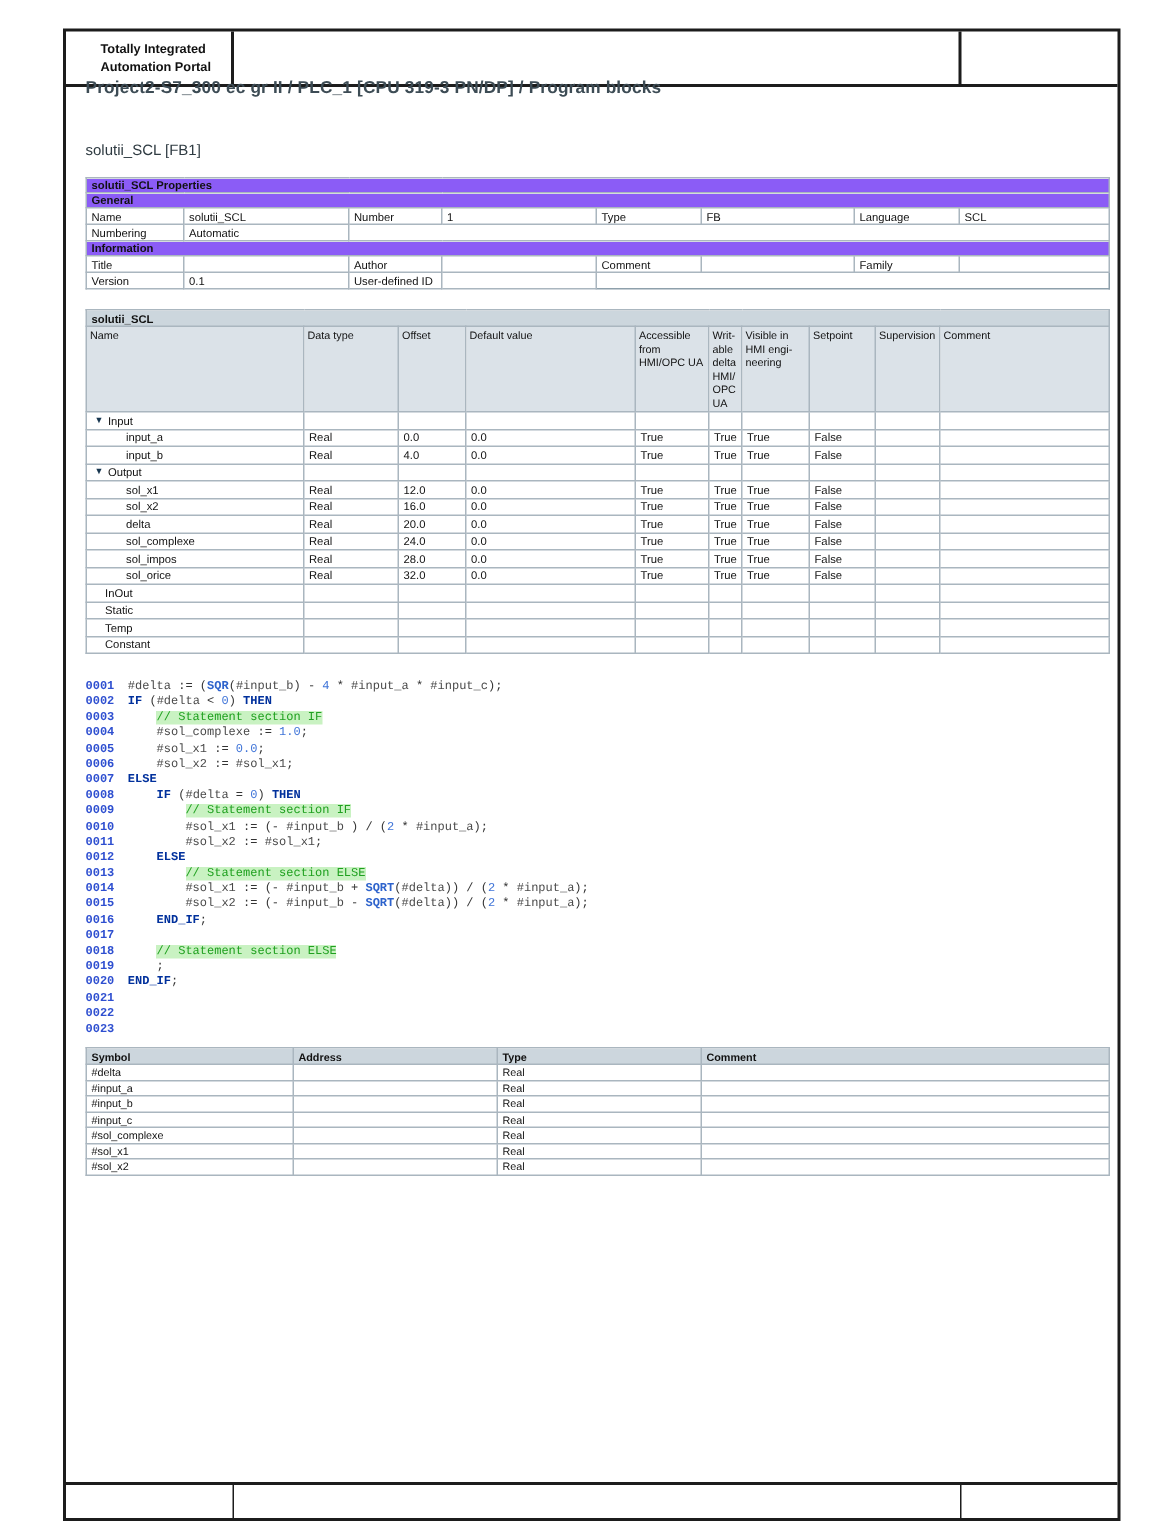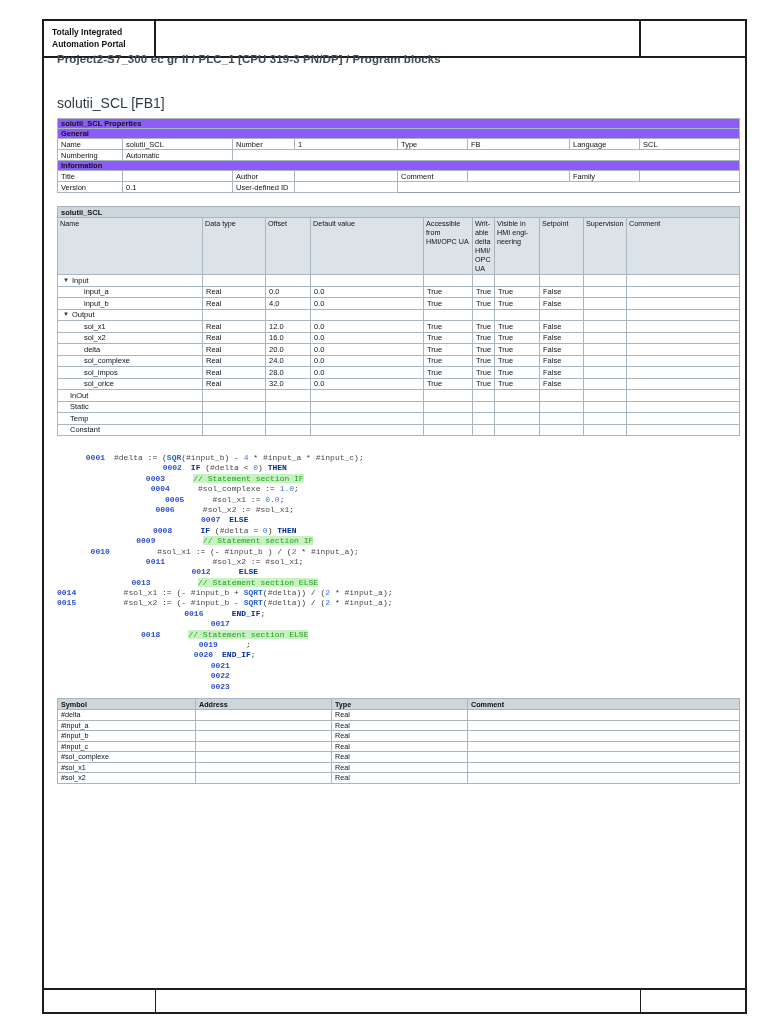--- a/index.html
+++ b/index.html
@@ -3,30 +3,30 @@
 <meta charset="utf-8">
 <style>
   html,body{margin:0;padding:0;background:#fff;}
   .page{position:relative;width:768px;height:1024px;background:#ffffff;overflow:hidden;
         font-family:"Liberation Sans",sans-serif;color:#111;}
   .frame{position:absolute;left:42px;top:19px;width:701px;height:991px;border:2px solid #1c1c1c;background:#fff;}
 
   
   .hdr{position:absolute;left:0;top:0;width:100%;height:37px;border-bottom:2px solid #1c1c1c;display:flex;box-sizing:border-box;}
   .hdr .c1{width:112px;border-right:2px solid #1c1c1c;display:flex;flex-direction:column;justify-content:center;
-           padding-left:8px;font-weight:bold;font-size:8.5px;line-height:1.3;box-sizing:border-box;}
+           padding-left:23px;font-weight:bold;font-size:8.5px;line-height:1.3;box-sizing:border-box;}
   .hdr .c2{flex:1;border-right:2px solid #1c1c1c;}
   .hdr .c3{width:104px;}
   .ftr{position:absolute;left:0;bottom:0;width:100%;height:24px;border-top:2px solid #1c1c1c;display:flex;box-sizing:border-box;}
   .ftr .c1{width:112px;border-right:1.5px solid #1c1c1c;box-sizing:border-box;}
   .ftr .c2{flex:1;border-right:1.5px solid #1c1c1c;}
   .ftr .c3{width:104px;}
 
   .title{position:absolute;left:13px;top:32px;font-size:11.5px;font-weight:bold;color:#3d4c55;letter-spacing:.1px;}
-  .subtitle{position:absolute;left:13px;top:74px;font-size:14px;color:#2f3b42;}
+  .subtitle{position:absolute;left:13px;top:74px;font-size:10px;color:#2f3b42;}
 
   table{border-collapse:collapse;table-layout:fixed;}
   td,th{overflow:hidden;white-space:nowrap;}
 
   
   .props{position:absolute;left:13px;top:97px;width:682px;font-size:7.5px;border:1px solid #8ea0ab;}
   .props td{border:1px solid #aab6bf;height:10px;padding:0 3px;background:#fff;}
   .props tr.bar td{background:#8b5cf6;font-weight:bold;height:9px;}
   .props td.rest{border-top:none;border-right:none;border-bottom:none;background:#fff;}
 
@@ -38,21 +38,21 @@
                  vertical-align:top;height:52px;padding:1px 2px;white-space:normal;line-height:1.25;}
   .vt td{height:10.5px;background:#fff;}
   .vt td.n-section{padding-left:5px;}
   .vt td.n-group{padding-left:12px;}
   .vt td.n-var{padding-left:26px;}
   .tri{font-size:6px;color:#16354f;margin-right:3px;vertical-align:1px;}
 
   
   .code{position:absolute;left:13px;top:432px;font-family:"Liberation Mono","DejaVu Sans Mono",monospace;
         font-size:8px;line-height:10.4px;white-space:pre;}
-  .cl{height:10.4px;text-align:center;}
+  .cl{height:10.4px;}
   .lnum{color:#2e4fd0;font-weight:bold;margin-right:9px;}
   .tk-k{color:#00309c;font-weight:bold;}
   .tk-n{color:#3f74d8;}
   .tk-f{color:#2e63cc;font-weight:bold;}
   .tk-c{color:#1fa01f;background:#c9f2c2;}
   .tk-v{color:#4a4a4a;}
   .tk-o{color:#333;}
 
   
   .st{position:absolute;left:13px;top:677px;width:682px;font-size:7.2px;border:1px solid #8ea0ab;}

